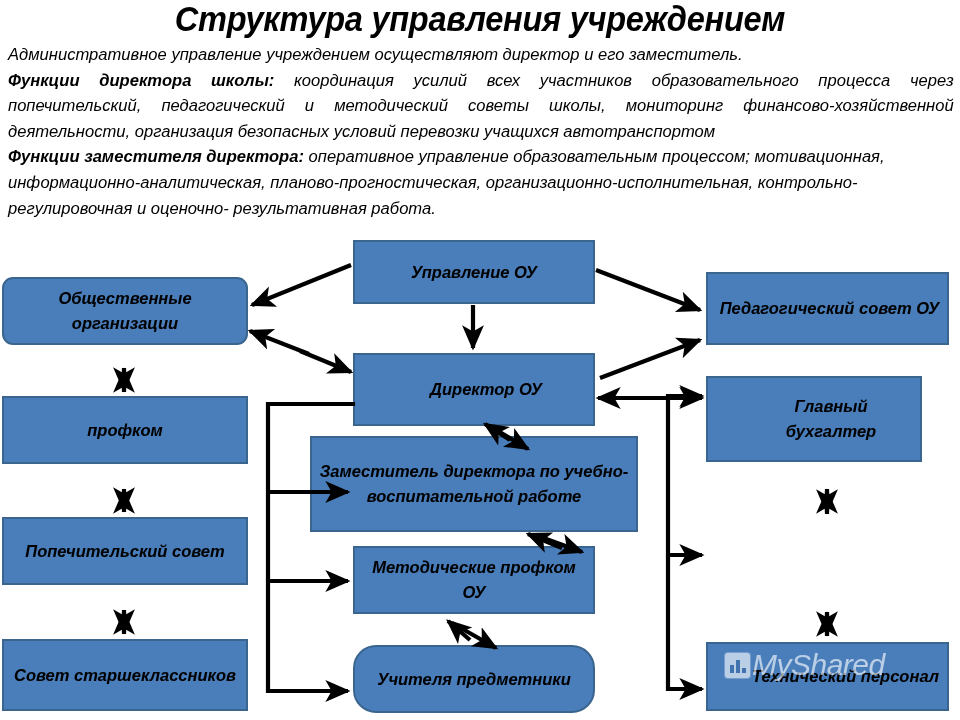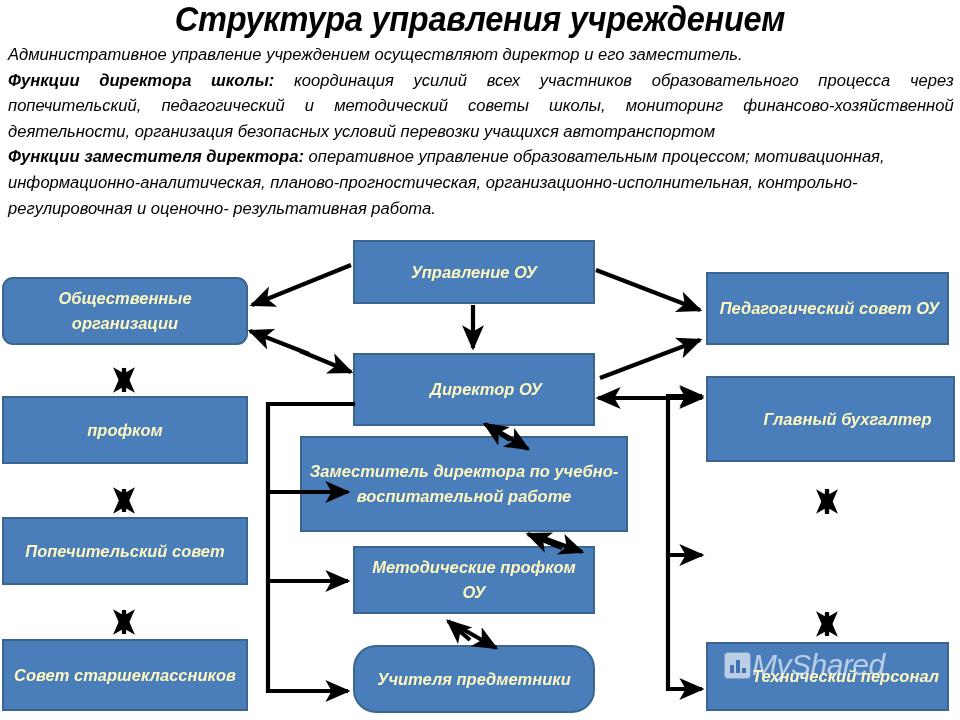--- a/index.html
+++ b/index.html
@@ -66,21 +66,21 @@
     left: 0;
     top: 0;
     width: 960px;
     height: 720px;
   }
   .node {
     position: absolute;
     box-sizing: border-box;
     background: #4a7ebb;
     border: 2px solid #3a658f;
-    color: #fef9c3;
+    color: #000000;
     font-family: "Liberation Sans", sans-serif;
     font-size: 16.5px;
     font-weight: bold;
     line-height: 25px;
     display: flex;
     align-items: center;
     justify-content: center;
     text-align: center;
     padding: 0 6px;
     z-index: 4;
@@ -225,25 +225,25 @@
     </div>
 
     <div class="node" style="left:353px; top:353px; width:242px; height:73px;padding-left:30px;">
       <span>Директор ОУ</span>
     </div>
 
     <div class="node" style="left:2px; top:396px; width:246px; height:68px;">
       <span>профком</span>
     </div>
 
-    <div class="node" style="left:706px; top:376px; width:249px; height:86px;padding-left:40px;">
+    <div class="node" style="left:706px; top:376px; width:216px; height:86px;padding-left:40px;">
       <span>Главный бухгалтер</span>
     </div>
 
-    <div class="node" style="left:300px; top:436px; width:328px; height:96px;">
+    <div class="node" style="left:310px; top:436px; width:328px; height:96px;">
       <span>Заместитель директора по учебно-воспитательной работе</span>
     </div>
 
     <div class="node" style="left:2px; top:517px; width:246px; height:68px;">
       <span>Попечительский совет</span>
     </div>
 
 
     <div class="node" style="left:353px; top:546px; width:242px; height:68px;">
       <span>Методические профком ОУ</span>

